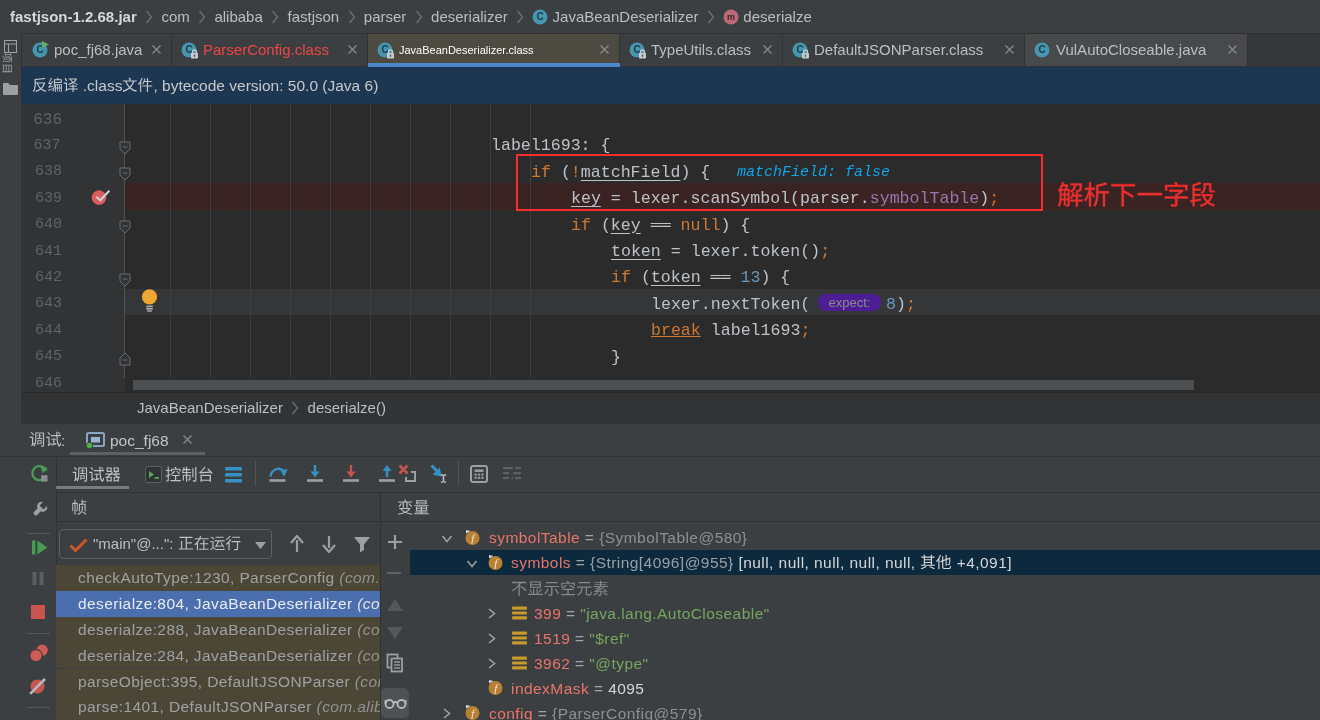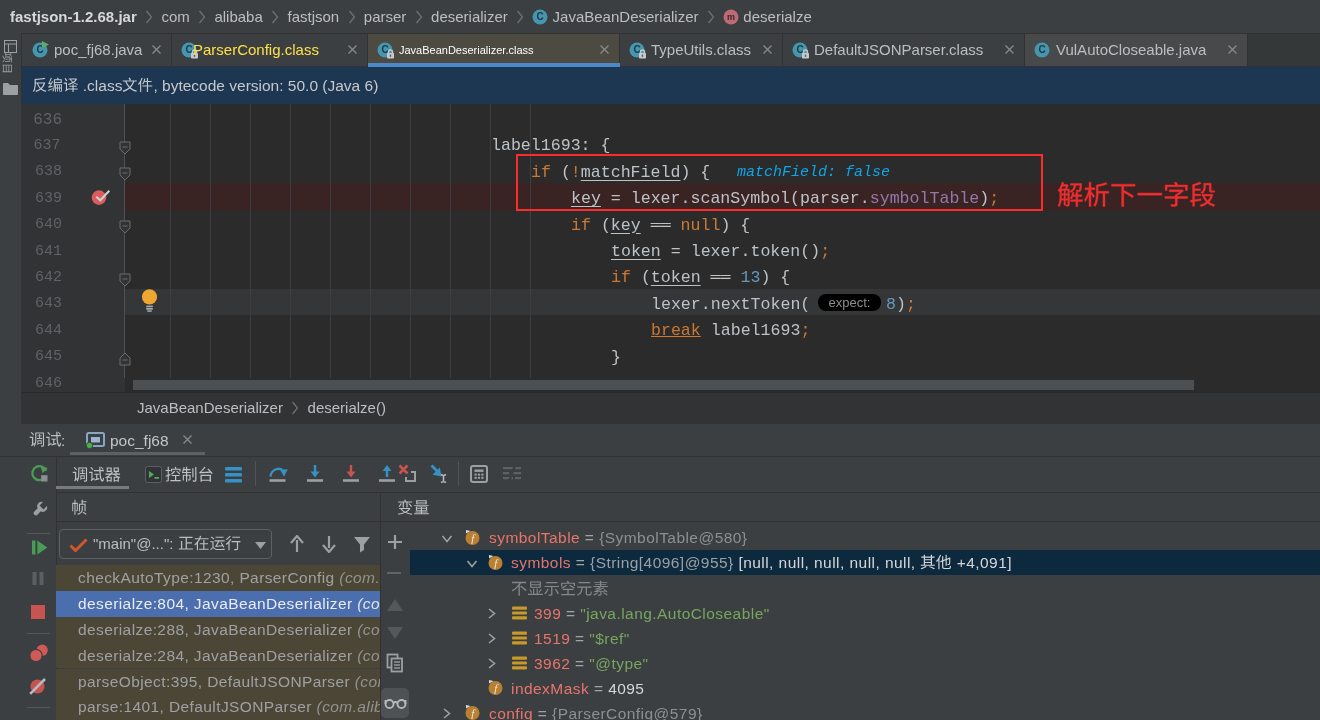--- a/index.html
+++ b/index.html
@@ -94,21 +94,21 @@
 <div class="abs" style="left:172px;top:34px;width:196px;height:32px;background:#3c3f41;border-right:1px solid #323232"></div>
 <svg class="abs" style="left:181px;top:41px" width="18" height="18" viewBox="0 0 18 18">
     <circle cx="8" cy="9" r="7.5" fill="#4596ae"></circle>
     <text x="8" y="12.4" font-size="10" font-family="Liberation Sans" font-weight="bold" fill="#1d3b46" text-anchor="middle">C</text>
     <g>
       <rect x="10" y="12" width="7" height="5.6" rx="0.8" fill="#c7cacc"></rect>
       <path d="M11.5 12.5 V10.8 Q11.5 9 13.5 9 Q15.5 9 15.5 10.8 V12.5" fill="none" stroke="#c7cacc" stroke-width="1.4"></path>
       <rect x="12.8" y="13.6" width="1.4" height="2.2" fill="#55585a"></rect>
     </g>
   </svg>
-<div class="abs" style="left:193px;top:34px;height:32px;line-height:32px;font-size:15px;color:#fde047;white-space:pre">ParserConfig.class</div>
+<div class="abs" style="left:203px;top:34px;height:32px;line-height:32px;font-size:15px;color:#ef4444;white-space:pre">ParserConfig.class</div>
 <svg class="abs" style="left:347px;top:44px" width="11" height="11" viewBox="0 0 11 11">
     <path d="M1.5 1.5 L9.5 9.5 M9.5 1.5 L1.5 9.5" stroke="#878a8c" stroke-width="1.3"></path>
   </svg>
 <div class="abs" style="left:368px;top:34px;width:252px;height:32px;background:#4d4a42;border-right:1px solid #323232"></div>
 <svg class="abs" style="left:377px;top:41px" width="18" height="18" viewBox="0 0 18 18">
     <circle cx="8" cy="9" r="7.5" fill="#4596ae"></circle>
     <text x="8" y="12.4" font-size="10" font-family="Liberation Sans" font-weight="bold" fill="#1d3b46" text-anchor="middle">C</text>
     <g>
       <rect x="10" y="12" width="7" height="5.6" rx="0.8" fill="#c7cacc"></rect>
       <path d="M11.5 12.5 V10.8 Q11.5 9 13.5 9 Q15.5 9 15.5 10.8 V12.5" fill="none" stroke="#c7cacc" stroke-width="1.4"></path>
@@ -224,21 +224,21 @@
     <rect x="6.3" y="21.3" width="4.4" height="1.5" fill="#a7aaac"></rect>
   </svg>
 <div class="row mono" style="left:491px;top:133.4px;height:26.4px;line-height:26.4px;font-size:16.6px;color:#bdc2c7">label1693: {</div>
 <div class="row mono" style="left:531px;top:159.8px;height:26.4px;line-height:26.4px;font-size:16.6px;color:#bdc2c7"><span style="color:#cc7832;">if</span> (<span style="color:#cc7832;">!</span><span style="text-decoration:underline;text-underline-offset:3px;">matchField</span>) {</div>
 <div class="row mono" style="left:737px;top:159.8px;height:26.4px;line-height:26.4px;font-size:15px;font-style:italic;color:#0ea5e9">matchField: false</div>
 <div class="row mono" style="left:571px;top:186.2px;height:26.4px;line-height:26.4px;font-size:16.6px;color:#bdc2c7"><span style="text-decoration:underline;text-underline-offset:3px;">key</span> = lexer.scanSymbol(parser.<span style="color:#9876aa;">symbolTable</span>)<span style="color:#cc7832;">;</span></div>
 <div class="row mono" style="left:571px;top:212.6px;height:26.4px;line-height:26.4px;font-size:16.6px;color:#bdc2c7"><span style="color:#cc7832;">if</span> (<span style="text-decoration:underline;text-underline-offset:3px;">key</span> ══ <span style="color:#cc7832;">null</span>) {</div>
 <div class="row mono" style="left:611px;top:239.0px;height:26.4px;line-height:26.4px;font-size:16.6px;color:#bdc2c7"><span style="text-decoration:underline;text-underline-offset:3px;">token</span> = lexer.token()<span style="color:#cc7832;">;</span></div>
 <div class="row mono" style="left:611px;top:265.4px;height:26.4px;line-height:26.4px;font-size:16.6px;color:#bdc2c7"><span style="color:#cc7832;">if</span> (<span style="text-decoration:underline;text-underline-offset:3px;">token</span> ══ <span style="color:#6897bb;margin-top:24px;">13</span>) {</div>
 <div class="row mono" style="left:651px;top:291.8px;height:26.4px;line-height:26.4px;font-size:16.6px;color:#bdc2c7">lexer.nextToken(</div>
-<div class="abs" style="left:818px;top:293.5px;width:63px;height:17px;background:#000000;border-radius:8px;text-align:center;line-height:17px;font-size:13px;color:#8c8c8c">expect:</div>
+<div class="abs" style="left:818px;top:293.5px;width:63px;height:17px;background:#4c1d95;border-radius:8px;text-align:center;line-height:17px;font-size:13px;color:#8c8c8c">expect:</div>
 <div class="row mono" style="left:886px;top:291.8px;height:26.4px;line-height:26.4px;font-size:16.6px"><span style="color:#6897bb">8</span><span style="color:#bdc2c7">)</span><span style="color:#cc7832">;</span></div>
 <div class="row mono" style="left:651px;top:318.2px;height:26.4px;line-height:26.4px;font-size:16.6px;color:#bdc2c7"><span style="color:#cc7832;text-decoration:underline;">break</span> label1693<span style="color:#cc7832;">;</span></div>
 <div class="row mono" style="left:611px;top:344.6px;height:26.4px;line-height:26.4px;font-size:16.6px;color:#bdc2c7">}</div>
 <div class="abs" style="left:516px;top:154px;width:527px;height:57px;border:2px solid #fd2c2c"></div>
 <svg style="position:absolute;left:1057px;top:180.5px;" width="159.0" height="26.5" viewBox="0 -885 6000 1000" fill="#ee2f2f" stroke="#ee2f2f" stroke-width="16">
     <use href="#g89e3" x="0"></use>
     <use href="#g6790" x="1000"></use>
     <use href="#g4e0b" x="2000"></use>
     <use href="#g4e00" x="3000"></use>
     <use href="#g5b57" x="4000"></use>

